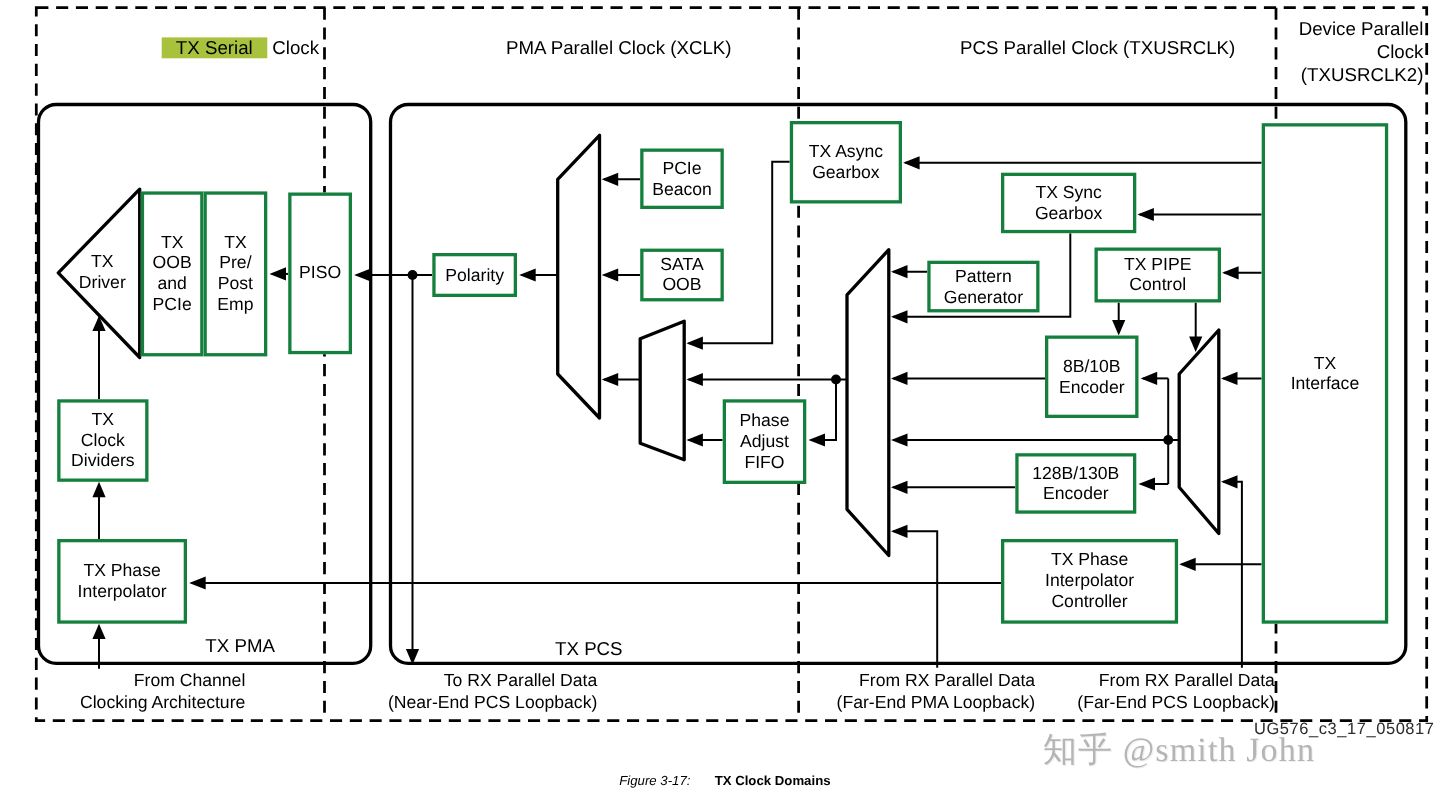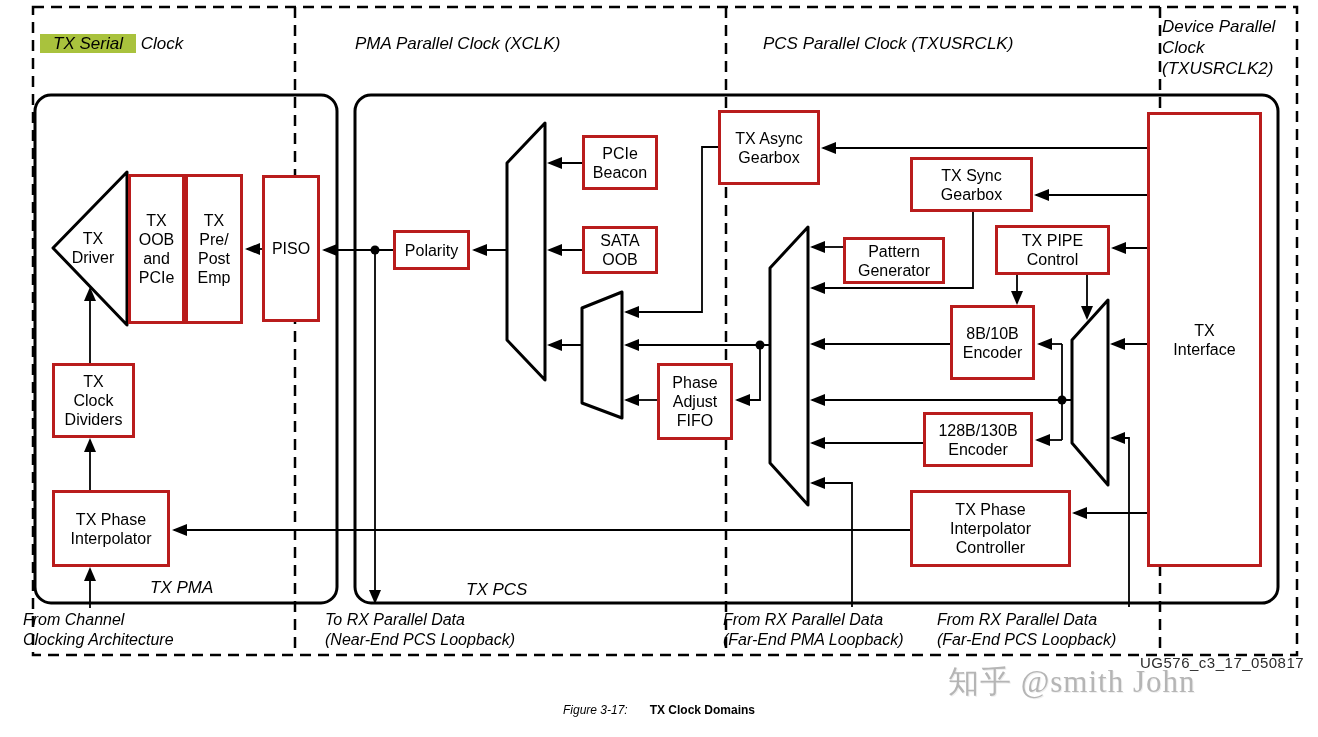--- a/index.html
+++ b/index.html
@@ -2,27 +2,27 @@
 <html><head>
 <meta charset="utf-8">
 <style>
   html,body{margin:0;padding:0;background:#fff;}
   .stage{
     position:relative;width:1318px;height:737px;background:#fff;
     font-family:"Liberation Sans", sans-serif;color:#000;overflow:hidden;
   }
   .stage svg{position:absolute;left:0;top:0;}
   .box{
-    position:absolute;background:#fff;border:3px solid #b91c1c;box-sizing:border-box;
+    position:absolute;background:#fff;border:3px solid #15803d;box-sizing:border-box;
     display:flex;align-items:center;justify-content:center;text-align:center;
     font-size:16px;line-height:19px;white-space:pre-line;z-index:3;
   }
   .freelabel{
-    position:absolute;text-align:left;font-size:16px;line-height:20px;
-    white-space:pre-line;z-index:4;font-style:italic;
+    position:absolute;text-align:right;font-size:16px;line-height:20px;
+    white-space:pre-line;z-index:4;
   }
   .hdr{font-size:17px;line-height:21px;}
   .hl{background:#a9c23d;padding:0 13px;}
   .txdriver-label{
     position:absolute;z-index:3;display:flex;align-items:center;justify-content:center;
     text-align:center;font-size:16px;line-height:19px;white-space:pre-line;
   }
   .ugid{
     position:absolute;font-size:15px;letter-spacing:0.5px;color:#2b2b2b;
     text-align:right;z-index:4;

